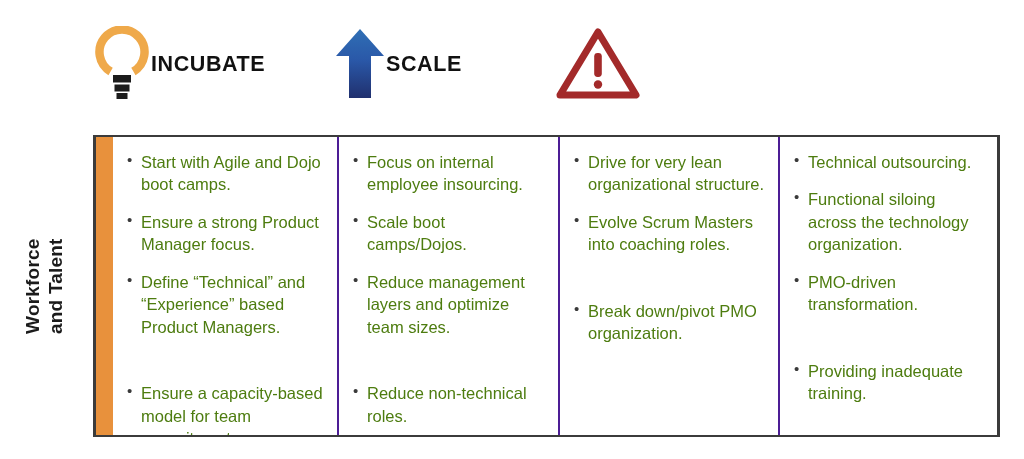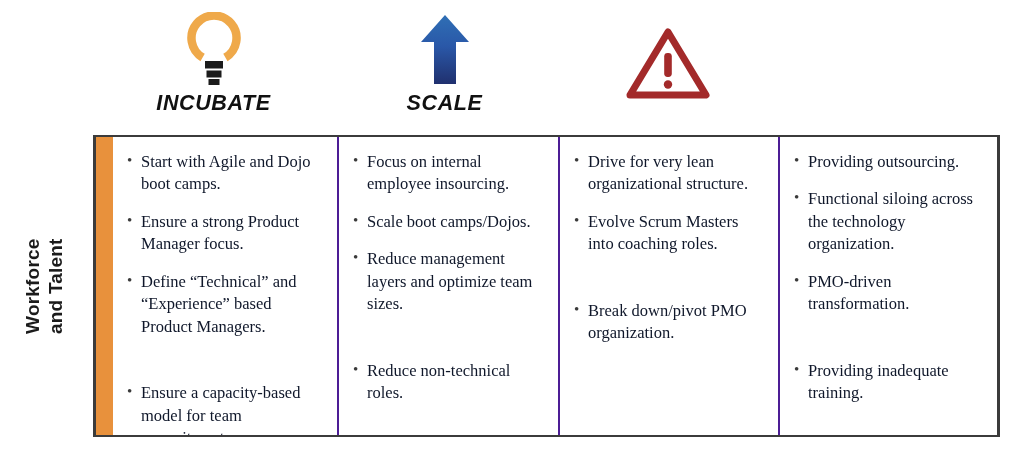--- a/index.html
+++ b/index.html
@@ -27,26 +27,25 @@
   .header-row {
     position: absolute;
     left: 93px;
     top: 0;
     width: 907px;
     height: 130px;
     display: flex;
   }
   .header-cell {
     display: flex;
-    flex-direction: column;
+    flex-direction: row;
     align-items: center;
-    justify-content: center;
+    justify-content: flex-start;
     padding-bottom: 8px;
     box-sizing: border-box;
-    font-style: italic;
   }
   .hc-1 { width: 241px; }
   .hc-2 { width: 221px; }
   .hc-3 { width: 220px; }
   .hc-4 { width: 225px; }
 
   .icon-wrap {
     height: 78px;
     display: flex;
     align-items: flex-end;
@@ -120,22 +119,21 @@
     list-style: none;
     margin: 0;
     padding: 0;
   }
   ul.bullets li {
     position: relative;
     padding-left: 14px;
     margin-bottom: 15px;
     font-size: 16.5px;
     line-height: 1.36;
-    color: #0f172a;
-    font-family: Liberation Serif, serif;
+    color: #4d7c0f;
   }
   ul.bullets li:last-child { margin-bottom: 0; margin-top: 44px; }
   ul.bullets li::before {
     content: "\2022";
     position: absolute;
     left: 0;
     top: -1px;
     font-size: 15px;
     color: #3a3a3a;
   }
@@ -224,21 +222,21 @@
     <div class="col col-3">
       <ul class="bullets">
         <li>Drive for very lean organizational structure.</li>
         <li>Evolve Scrum Masters into coaching roles.</li>
         <li>Break down/pivot PMO organization.</li>
       </ul>
     </div>
 
     <div class="col col-4">
       <ul class="bullets">
-        <li>Providing outsourcing.</li>
+        <li>Technical outsourcing.</li>
         <li>Functional siloing across the technology organization.</li>
         <li>PMO-driven transformation.</li>
         <li>Providing inadequate training.</li>
       </ul>
     </div>
 
   </div>
 
 </div>
 

